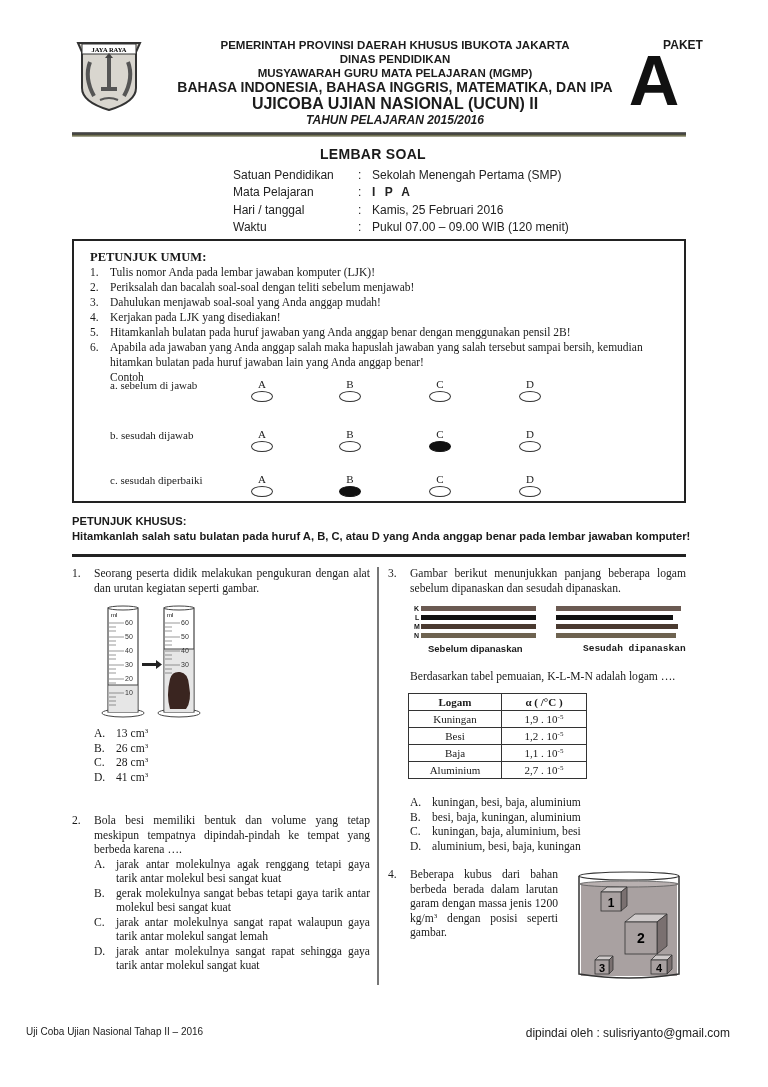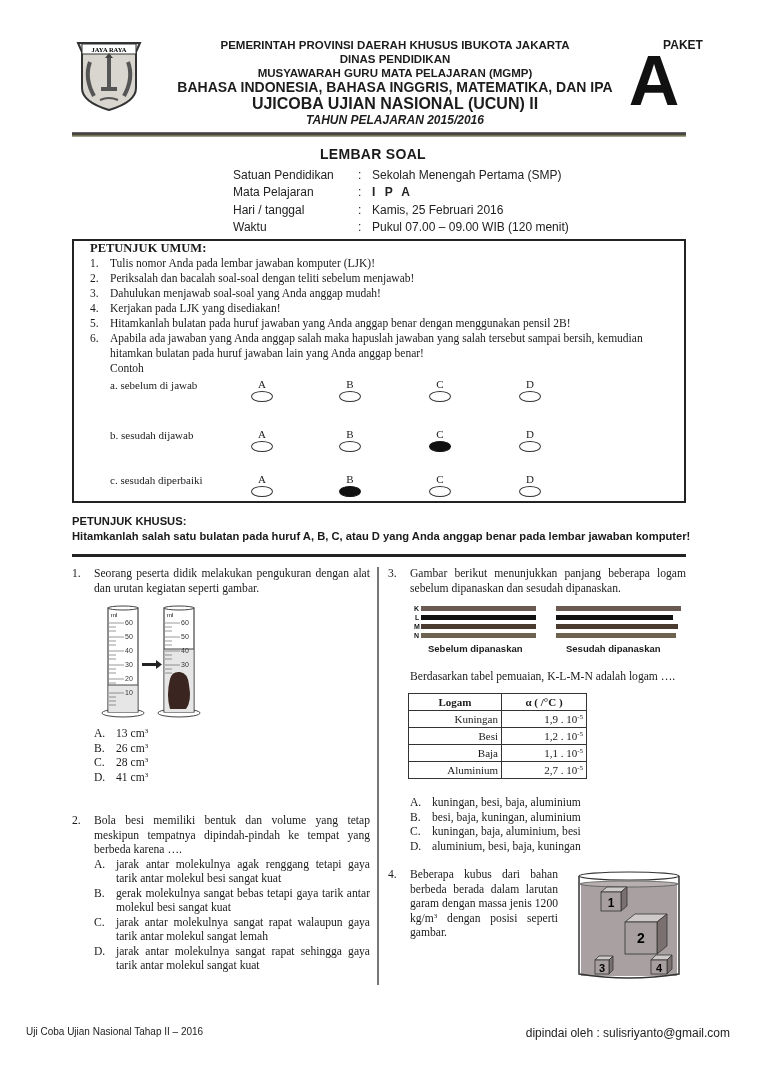--- a/index.html
+++ b/index.html
@@ -23,21 +23,21 @@
 
   
   .title { left: 320px; top: 146px; font-family: "Liberation Sans", sans-serif; font-weight: bold; font-size: 14px; letter-spacing: 0.3px; }
   .meta { left: 233px; top: 166px; font-family: "Liberation Sans", sans-serif; font-size: 12px; color: #222; }
   .meta-row { display: flex; height: 17.5px; align-items: center; }
   .meta-key { width: 125px; }
   .meta-colon { width: 14px; }
   .meta-val.bold { font-weight: bold; letter-spacing: 3px; }
 
   
-  .umum { left: 72px; top: 239px; width: 614px; height: 264px; border: 2px solid #222; padding: 0 10px 0 16px; font-size: 11.5px; line-height: 15px; }
+  .umum { left: 72px; top: 239px; width: 614px; height: 264px; border: 2px solid #222; padding: 9px 10px 0 16px; font-size: 11.5px; line-height: 15px; }
   .umum h3 { font-size: 12.5px; font-weight: bold; line-height: 15px; }
   .umum ol { list-style: none; }
   .umum li { display: flex; }
   .umum li .n { width: 20px; flex: none; }
   .contoh { margin-left: 20px; }
   .ex-row { position: absolute; left: 36px; width: 500px; height: 30px; }
   .ex-label { position: absolute; left: 0; top: 0; font-size: 11px; }
   .opt { position: absolute; top: 0; width: 24px; text-align: center; font-size: 11px; line-height: 12px; }
   .bubble { display: block; width: 22px; height: 11px; margin: 1px auto 0; border: 1.3px solid #333; border-radius: 50%; }
   .bubble.filled { background: #111; border-color: #111; }
@@ -62,21 +62,21 @@
   .q2 { left: 72px; top: 814px; width: 298px; }
   .q3 { left: 388px; top: 567px; width: 298px; }
   .q4 { left: 388px; top: 868px; width: 170px; }
 
   .cyl-fig { left: 100px; top: 605px; width: 110px; height: 115px; }
   .rods-fig { left: 414px; top: 604px; width: 280px; height: 48px; }
   .rods-caption { font-family: "Liberation Sans", sans-serif; font-weight: bold; font-size: 9.5px; position: absolute; top: 39px; }
 
   .q3-lead { left: 410px; top: 670px; font-size: 11.6px; }
   .tbl { left: 408px; top: 693px; border-collapse: collapse; font-size: 11px; }
-  .tbl th, .tbl td { border: 1px solid #333; padding: 0 3px; height: 17px; text-align: right; }
+  .tbl th, .tbl td { border: 1px solid #333; padding: 0 3px; height: 17px; text-align: center; }
   .tbl th { text-align: center; font-weight: bold; }
   .tbl .c1 { width: 93px; }
   .tbl .c2 { width: 85px; }
   .q3-choices { left: 410px; top: 796px; font-size: 11.6px; line-height: 14.5px; }
 
   .beaker-fig { left: 575px; top: 870px; width: 110px; height: 112px; }
 
   .footer-left { left: 26px; top: 1026px; font-family: "Liberation Sans", sans-serif; font-size: 10px; color: #222; }
   .footer-right { right: 38px; top: 1026px; font-family: "Liberation Sans", sans-serif; font-size: 12px; color: #222; }
 </style>
@@ -334,21 +334,21 @@
     <rect x="7" y="2" width="115" height="5" fill="#6b5a52"></rect>
     <rect x="7" y="11" width="115" height="5" fill="#111"></rect>
     <rect x="7" y="20" width="115" height="5" fill="#4a3a30"></rect>
     <rect x="7" y="29" width="115" height="5" fill="#6e6350"></rect>
     <rect x="142" y="2" width="125" height="5" fill="#6b5a52"></rect>
     <rect x="142" y="11" width="117" height="5" fill="#111"></rect>
     <rect x="142" y="20" width="122" height="5" fill="#4a3a30"></rect>
     <rect x="142" y="29" width="120" height="5" fill="#6e6350"></rect>
   </svg>
   <span class="rods-caption" style="left:14px;">Sebelum dipanaskan</span>
-  <span class="rods-caption" style="left:152px;">Sesudah dipanaskan</span>
+  <span class="rods-caption" style="left:169px;font-family:Liberation Mono, monospace;">Sesudah dipanaskan</span>
 </div>
 <div class="abs q3-lead">Berdasarkan tabel pemuaian, K-L-M-N adalah logam ….</div>
 <table class="abs tbl">
   <thead>
     <tr>
       <th class="c1">Logam</th>
       <th class="c2">α ( /°C )</th>
     </tr>
   </thead>
   <tbody>

